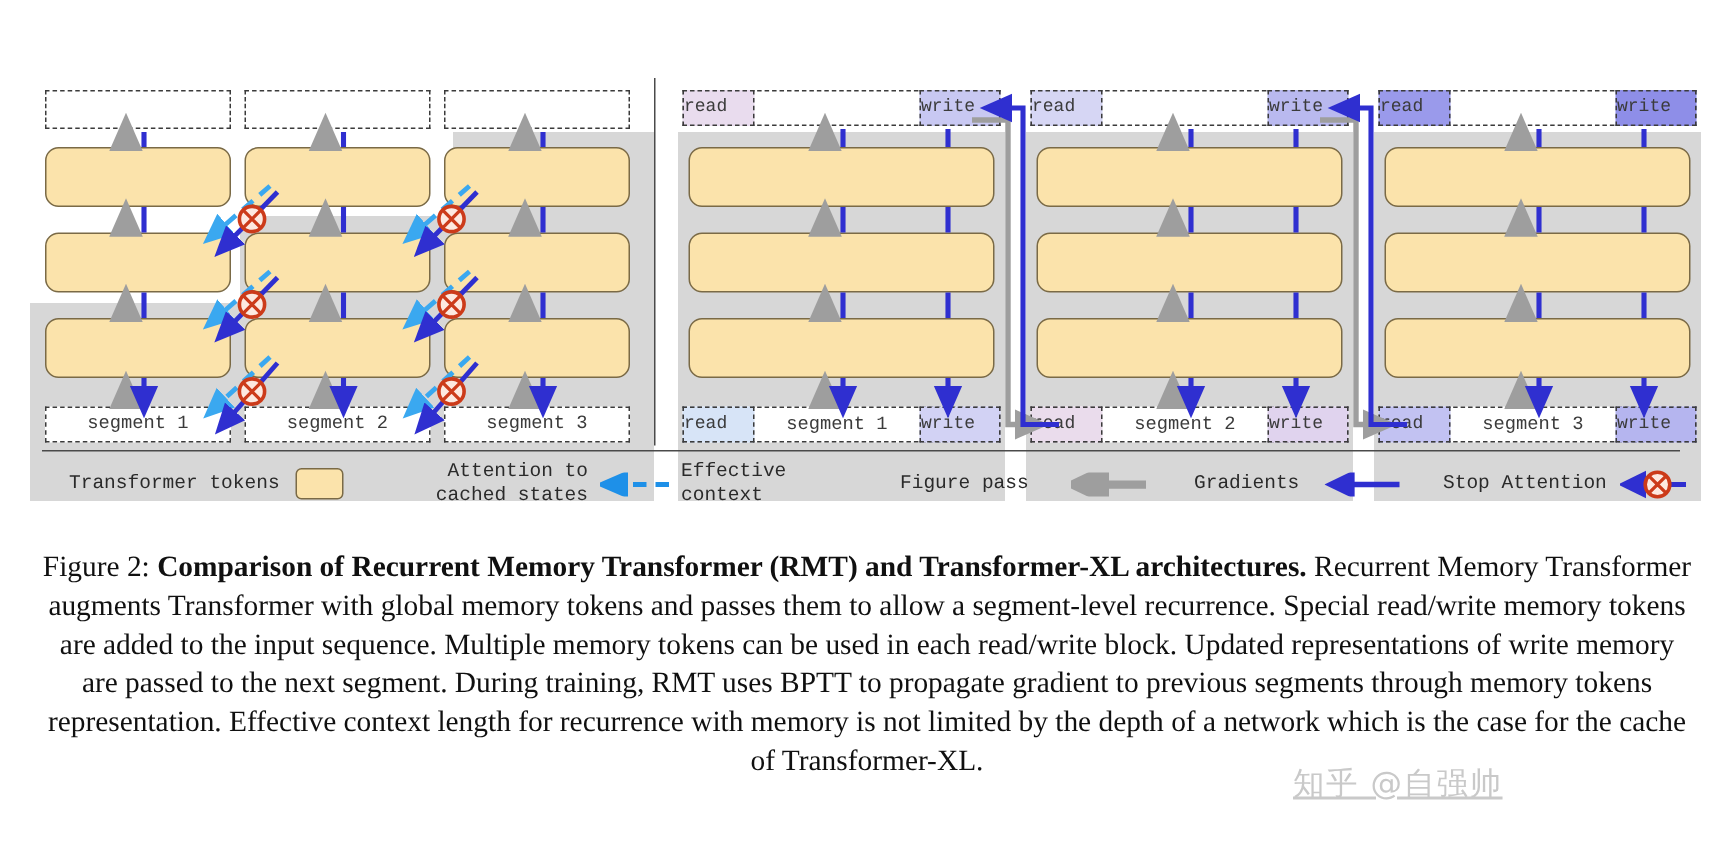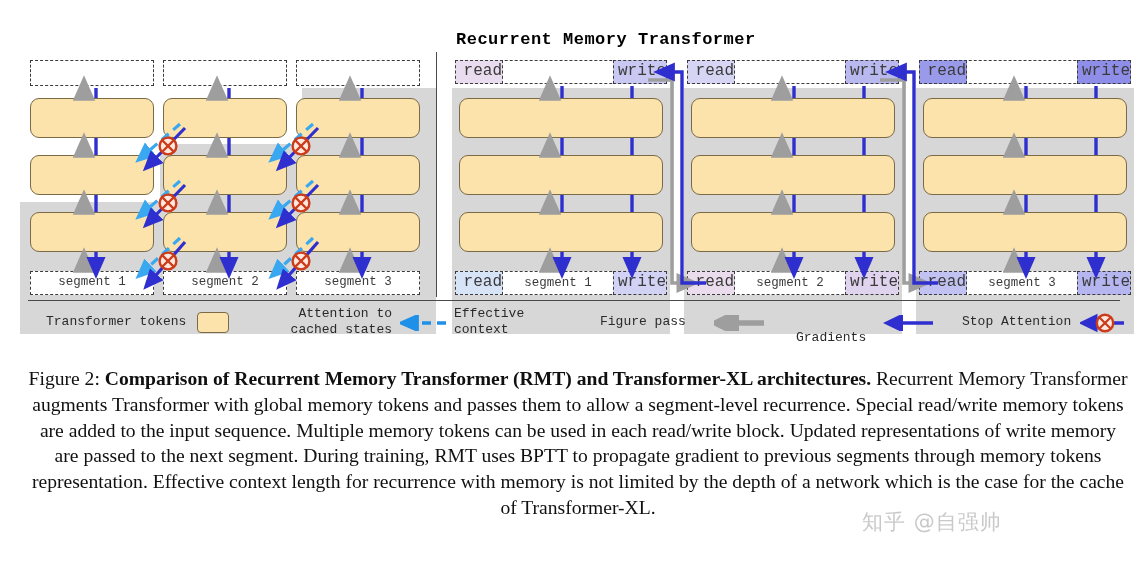--- a/index.html
+++ b/index.html
@@ -55,24 +55,24 @@
     border: 1.6px dashed #3b3b3b;
     background: transparent;
   }
   .dbox.solidbg { background: #ffffff; }
 
   
   .chip {
     position: absolute;
     border: 1.6px dashed #3b3b3b;
     font-family: "Liberation Mono", monospace;
-    font-size: 16px;
+    font-size: 12px;
     color: #3b3b3b;
     line-height: 17px;
-    text-align: right;
+    text-align: left;
     white-space: nowrap;
   }
 
   
   .seglabel {
     position: absolute;
     font-family: "Liberation Mono", monospace;
     font-size: 12.5px;
     color: #3b3b3b;
     text-align: center;
@@ -127,35 +127,35 @@
   
   #watermark {
     position: absolute;
     left: 862px; top: 508px;
     font-family: "DejaVu Sans", sans-serif;
     font-size: 21px;
     color: #c9c9c9;
     white-space: nowrap;
     letter-spacing: 1px;
     pointer-events: none;
+    text-decoration: underline;
   }
 
   svg.overlay {
     position: absolute; left: 0; top: 0;
     width: 1147px; height: 245px;
     overflow: visible;
     pointer-events: none;
   }
 </style>
 </head>
 <body>
 
 <div id="root">
 
-  <div class="panel-title" id="title-rmt">Recurrent Memory Transformer</div>
 
   <div id="figure">
 
     <div class="ctx" style="left:20px; top:150px; width:416px; height:132px;"></div>
     <div class="ctx" style="left:160px; top:92px; width:276px; height:60px;"></div>
     <div class="ctx" style="left:302px; top:36px; width:134px; height:58px;"></div>
 
     <div class="dbox" style="left:30px;  top:8px; width:124px; height:26px;"></div>
     <div class="dbox" style="left:163px; top:8px; width:124px; height:26px;"></div>
     <div class="dbox" style="left:296px; top:8px; width:124px; height:26px;"></div>
@@ -409,21 +409,21 @@
     <div class="lg-label" style="left:600px; top:14px;">Figure pass</div>
     <svg style="position:absolute; left:714px; top:15px; width:52px; height:16px;" viewBox="0 0 52 16">
       <defs>
         <marker id="lg-gray" markerWidth="6" markerHeight="6" refX="2.8" refY="3" orient="auto" markerUnits="strokeWidth">
           <path d="M0,0.3 L5.6,3 L0,5.7 z" fill="#9e9e9e"></path>
         </marker>
       </defs>
       <line x1="50" y1="8" x2="10" y2="8" stroke="#9e9e9e" stroke-width="5.5" marker-end="url(#lg-gray)"></line>
     </svg>
 
-    <div class="lg-label" style="left:796px; top:14px;margin-top:16px;">Gradients</div>
+    <div class="lg-label" style="left:796px; top:14px;">Gradients</div>
     <svg style="position:absolute; left:883px; top:15px; width:52px; height:16px;" viewBox="0 0 52 16">
       <defs>
         <marker id="lg-blue" markerWidth="6" markerHeight="6" refX="2.8" refY="3" orient="auto" markerUnits="strokeWidth">
           <path d="M0,0.3 L5.6,3 L0,5.7 z" fill="#2f2fd0"></path>
         </marker>
       </defs>
       <line x1="50" y1="8" x2="10" y2="8" stroke="#2f2fd0" stroke-width="3.6" marker-end="url(#lg-blue)"></line>
     </svg>
 
     <div class="lg-label" style="left:962px; top:14px;">Stop Attention</div>

